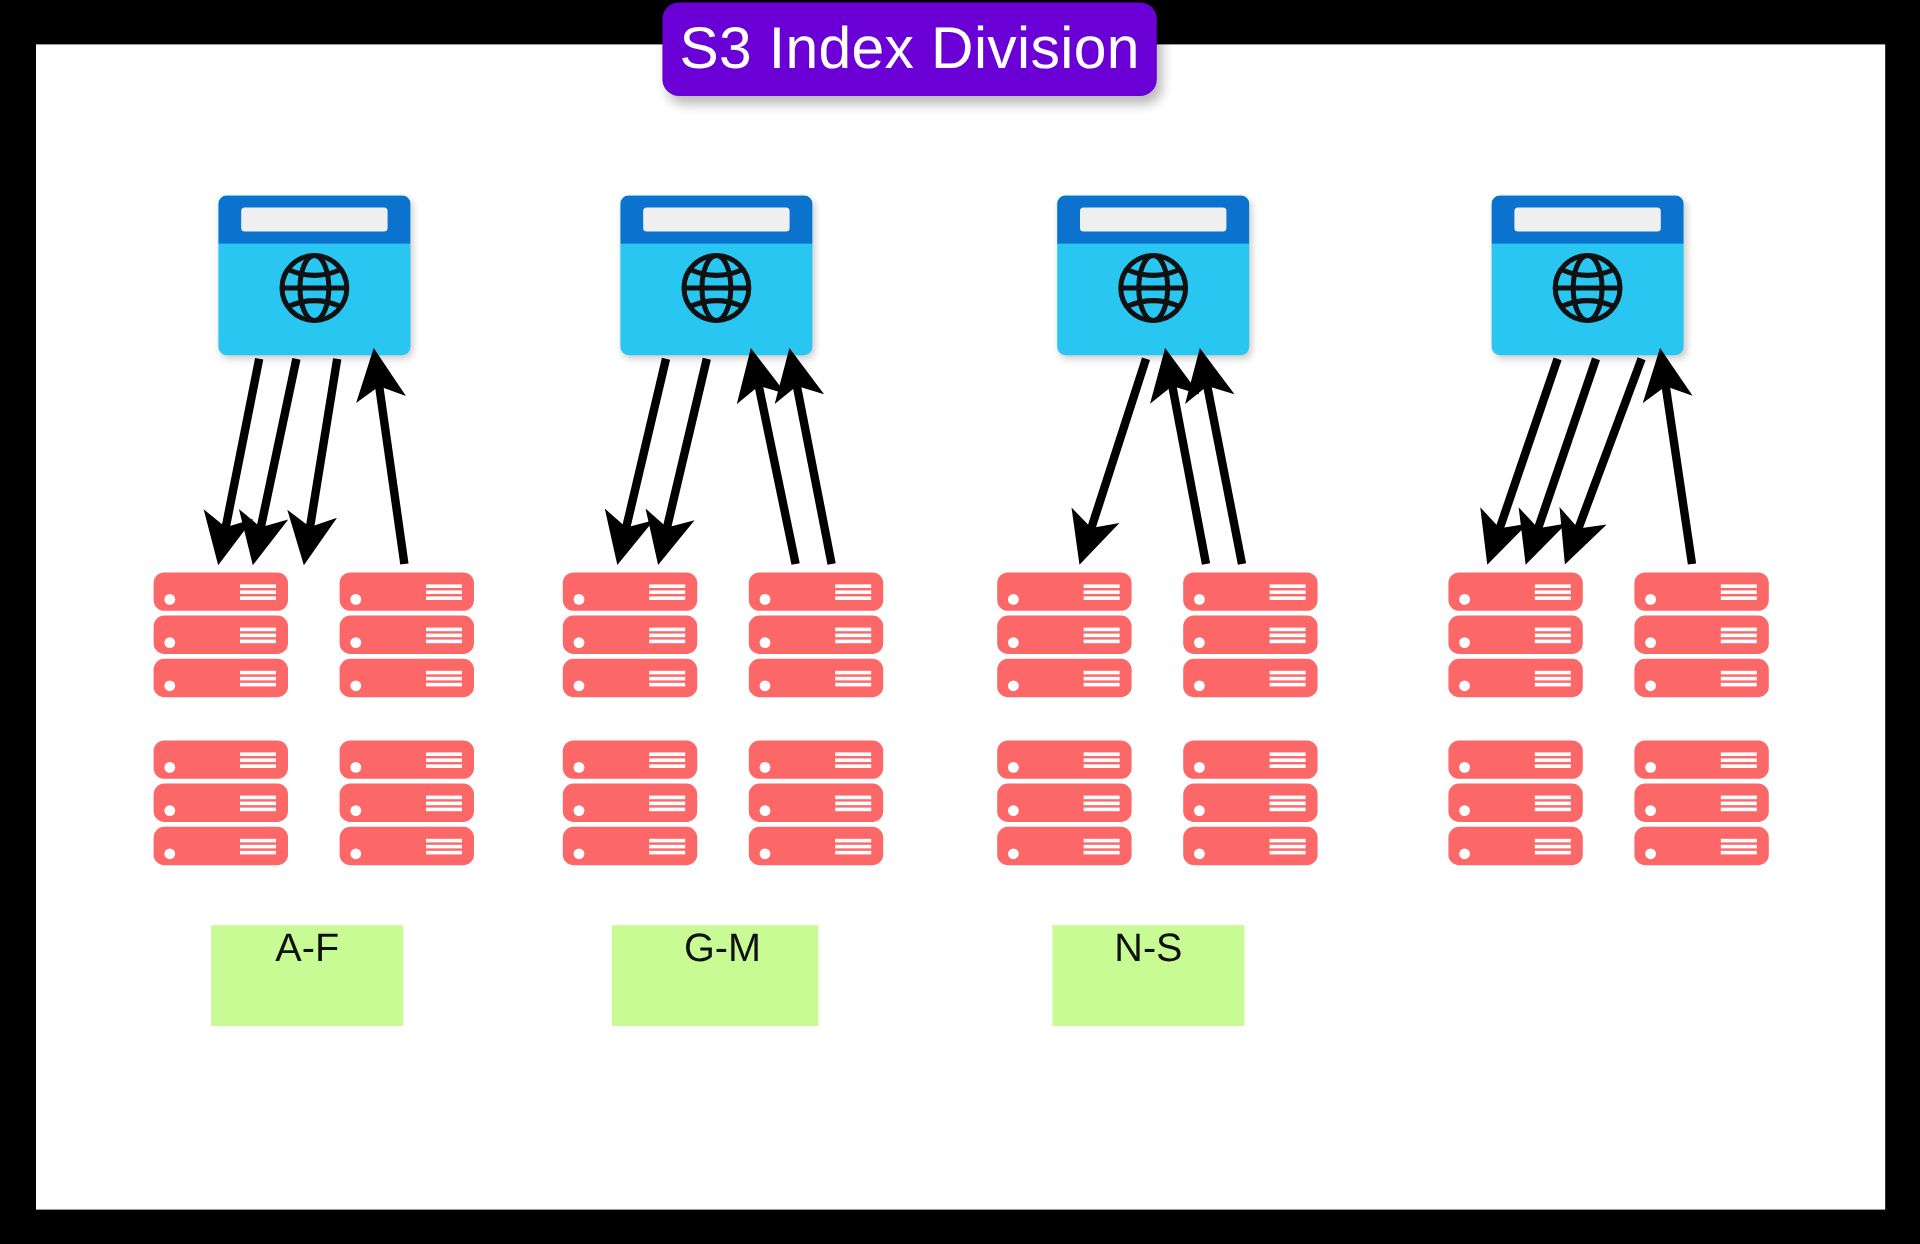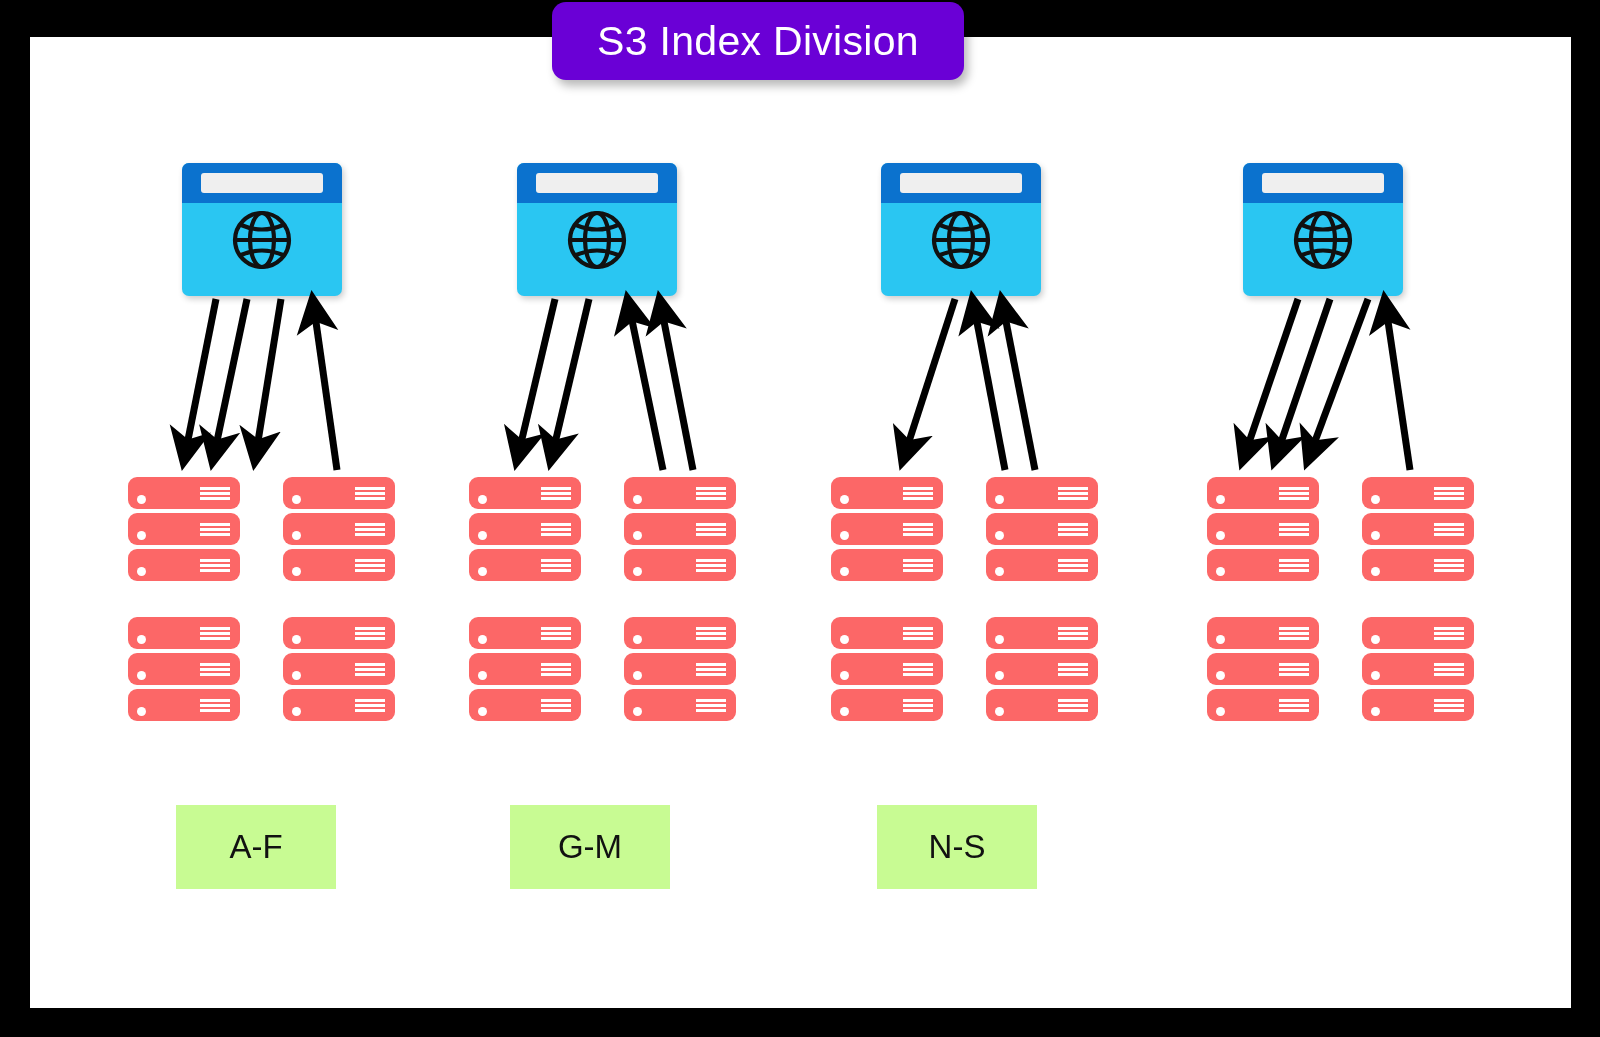--- a/index.html
+++ b/index.html
@@ -41,21 +41,21 @@
     height: 78px;
     background: #6A00D6;
     border-radius: 14px;
     box-shadow: 4px 6px 10px rgba(0,0,0,0.28);
     display: flex;
     align-items: center;
     justify-content: center;
   }
   #title-badge .title-text {
     color: #ffffff;
-    font-size: 41px;
+    font-size: 49px;
     font-family: "Liberation Sans", sans-serif;
     letter-spacing: 0.3px;
     white-space: nowrap;
   }
 
   
   .group {
     position: absolute;
     top: 0;
     width: 340px;
@@ -132,23 +132,21 @@
     margin-bottom: 2px;
   }
 
   
   .label-box {
     position: absolute;
     width: 160px;
     height: 84px;
     background: #C8FB93;
     display: flex;
-    align-items: center;
     justify-content: center;
-    margin-top: 34px;
   }
   .label-box span {
     color: #111111;
     font-size: 33px;
     font-family: "Liberation Sans", sans-serif;
   }
 
   
   .arrows {
     position: absolute;
@@ -408,21 +406,21 @@
       <div class="server-unit">
           <div class="led"></div>
           <div class="vents">
             <i></i>
             <i></i>
             <i></i>
           </div>
         </div>
     </div>
 
-    <div class="label-box" style="left:67px; top:771px;">
+    <div class="label-box" style="left:67px; top:771px;padding-left:12px;">
       <span>G-M</span>
     </div>
   </div>
 
   <div class="group" id="g3" style="left:805px;text-decoration:underline;">
 
     <div class="browser" style="left:76px; top:163px;">
       <div class="titlebar"></div>
       <div class="urlbar"></div>
       <svg class="globe" width="62" height="62" viewBox="0 0 62 62">

